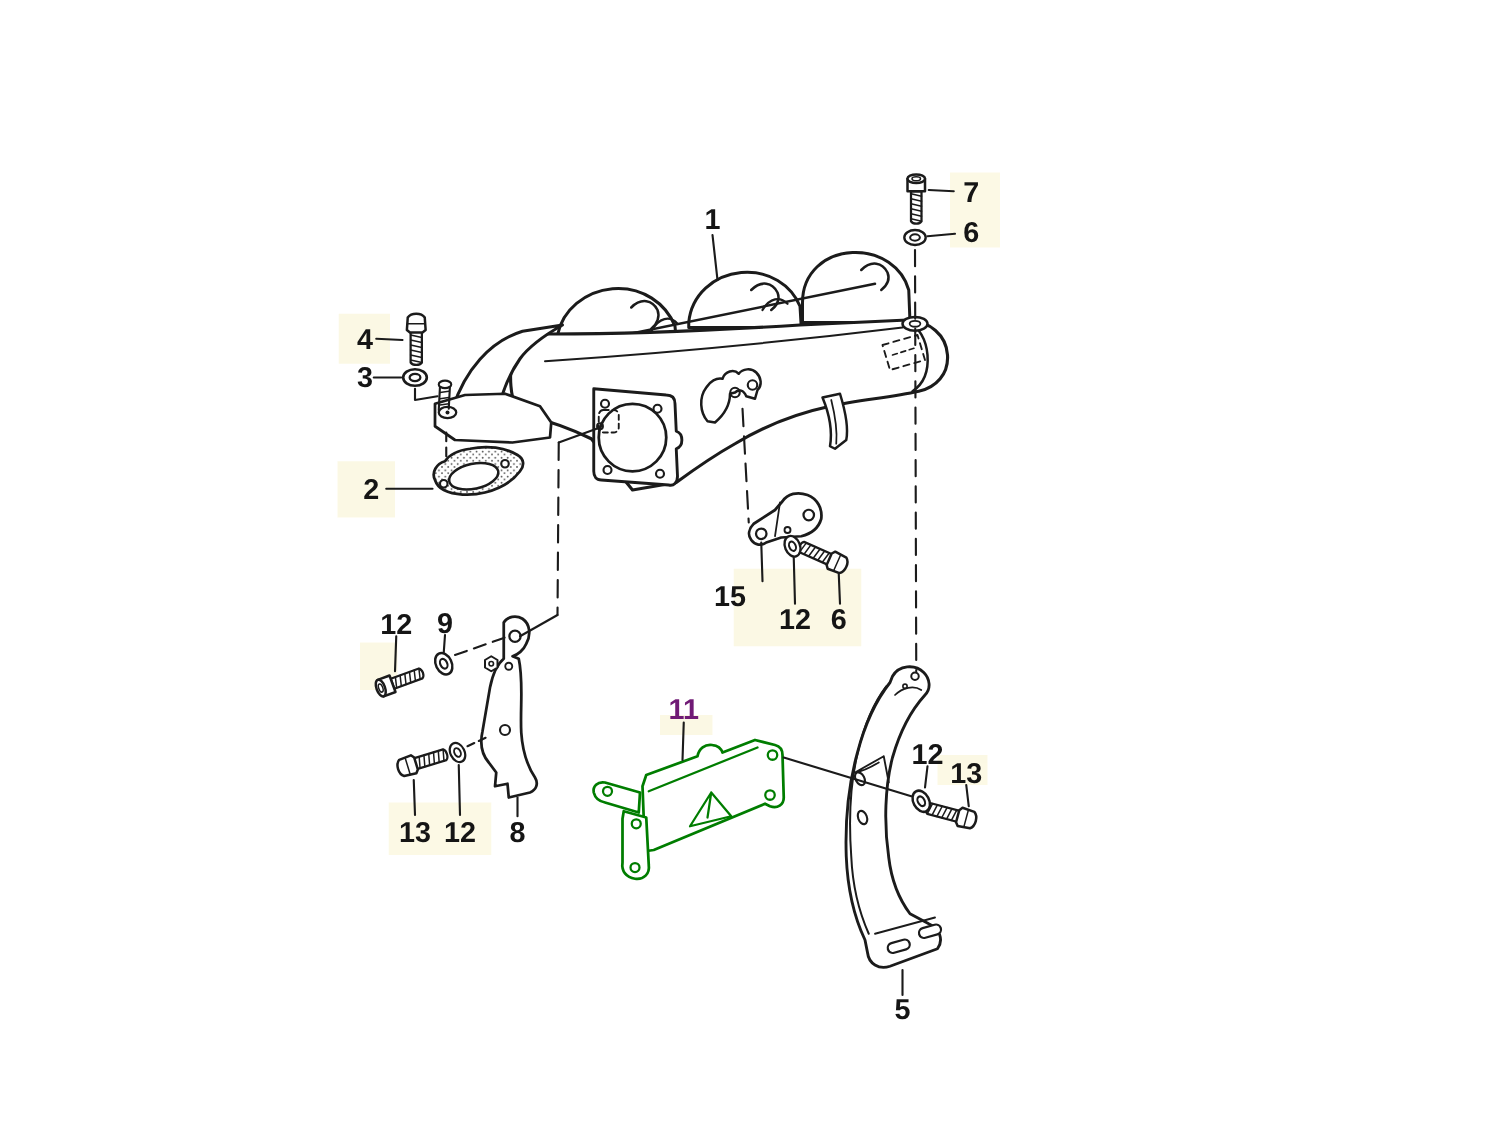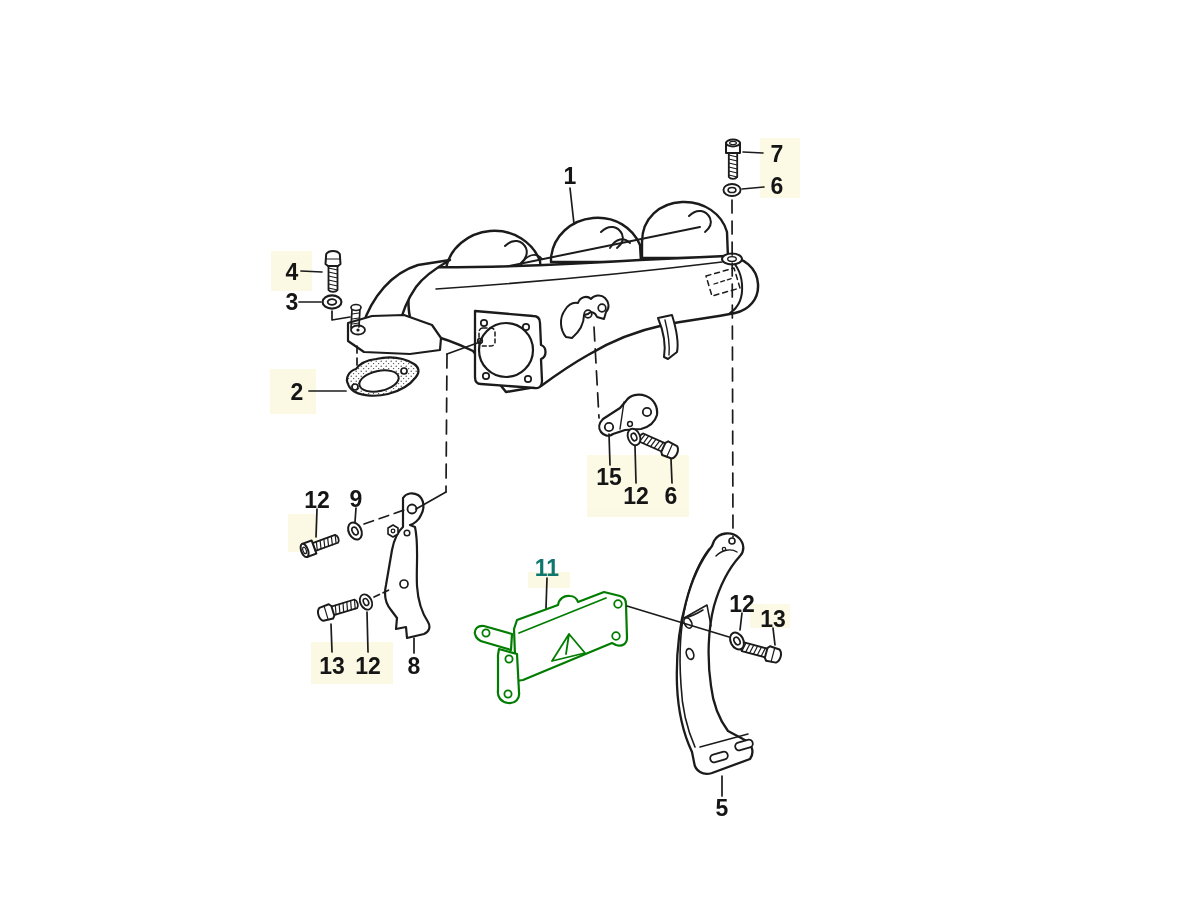--- a/index.html
+++ b/index.html
@@ -194,26 +194,26 @@
   </g>
 </svg>
 
 <div class="callout-layer">
       <div class="callout" style="left: 570px; top: 176px;">1</div>
       <div class="callout" style="left: 777px; top: 154px;">7</div>
       <div class="callout" style="left: 777px; top: 186px;">6</div>
       <div class="callout" style="left: 292px; top: 272px;">4</div>
       <div class="callout" style="left: 292px; top: 302px;">3</div>
       <div class="callout" style="left: 297px; top: 392px;">2</div>
-      <div class="callout" style="left: 609px; top: 477px;">15</div>
+      <div class="callout" style="left: 584px; top: 477px;">15</div>
       <div class="callout" style="left: 636px; top: 496px;">12</div>
       <div class="callout" style="left: 671px; top: 496px;">6</div>
       <div class="callout" style="left: 317px; top: 500px;">12</div>
       <div class="callout" style="left: 356px; top: 499px;">9</div>
       <div class="callout" style="left: 332px; top: 666px;">13</div>
       <div class="callout" style="left: 368px; top: 666px;">12</div>
       <div class="callout" style="left: 414px; top: 666px;">8</div>
-      <div class="callout" style="left: 547px; top: 568px; color: #0f766e;">11</div>
+      <div class="callout" style="left: 547px; top: 568px; color: #701a75;">11</div>
       <div class="callout" style="left: 742px; top: 604px;">12</div>
       <div class="callout" style="left: 773px; top: 619px;">13</div>
       <div class="callout" style="left: 722px; top: 808px;">5</div>
     </div>
 </div>
 
 </body></html>

